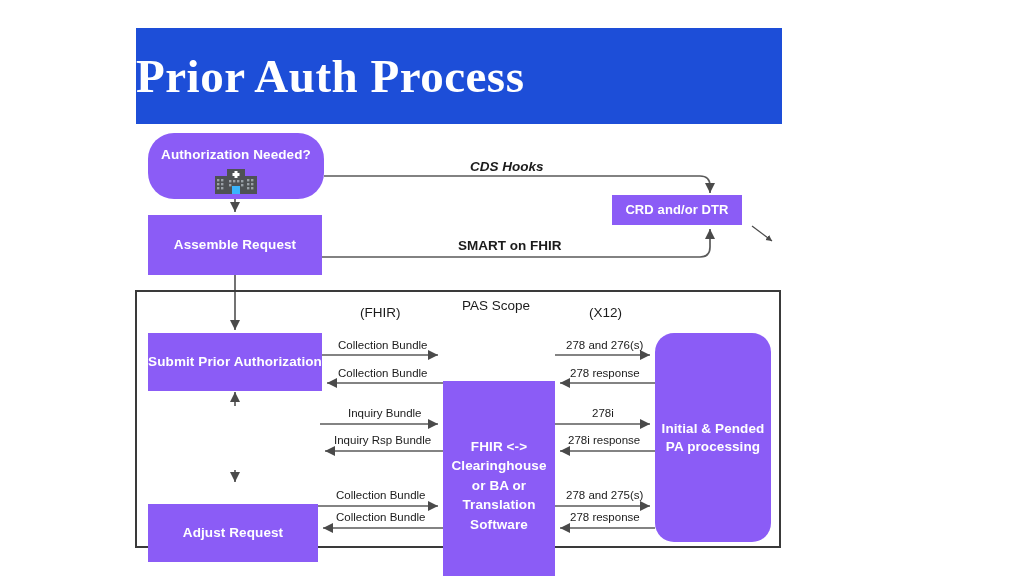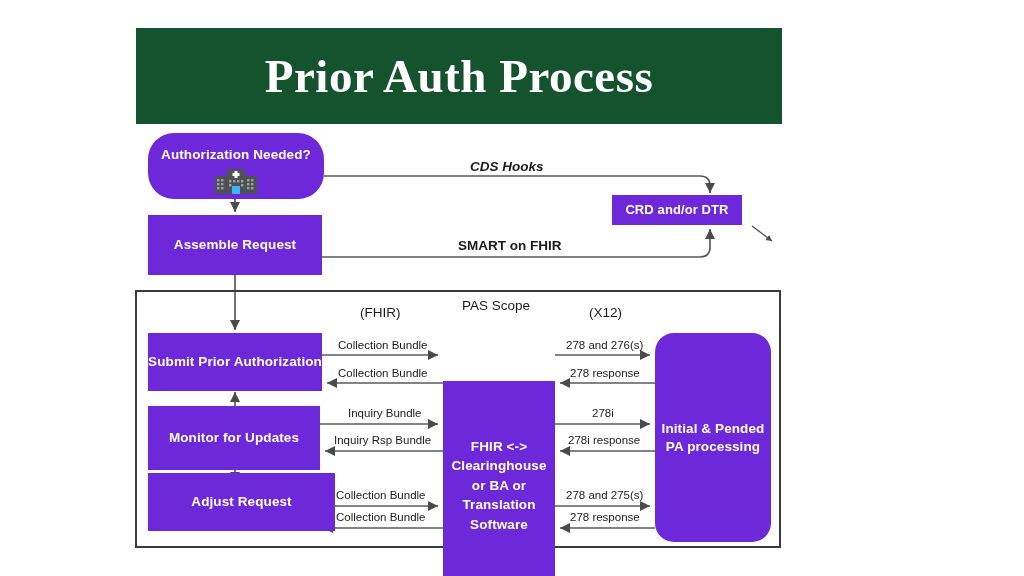--- a/index.html
+++ b/index.html
@@ -7,47 +7,47 @@
     width:1024px;height:576px;
     background:#ffffff;
     font-family:"Liberation Sans", sans-serif;
     overflow:hidden;
   }
   #stage{position:relative;width:1024px;height:576px;}
 
   
   .title-bar{
     position:absolute;left:136px;top:28px;width:646px;height:96px;
-    background:#14532d;
-    display:flex;align-items:center;justify-content:center;
+    background:#1d4ed8;
+    display:flex;align-items:center;justify-content:flex-start;
   }
   .title-text{
     font-family:"Liberation Serif", serif;
     color:#ffffff;font-size:47px;font-weight:700;letter-spacing:.5px;
     white-space:nowrap;
   }
 
   
   .node{
-    position:absolute;background:#6d28d9;color:#ffffff;
+    position:absolute;background:#8b5cf6;color:#ffffff;
     font-size:13.5px;font-weight:700;letter-spacing:.1px;
     display:flex;align-items:center;justify-content:center;text-align:center;
     line-height:1.32;
   }
   .node.round{border-radius:26px;}
   .node.center-node{font-size:13.5px;line-height:1.45;}
 
   #auth-needed{left:148px;top:133px;width:176px;height:66px;
       align-items:flex-start;padding-top:13px;box-sizing:border-box;}
   #assemble{left:148px;top:215px;width:174px;height:60px;}
   #crd{left:612px;top:195px;width:130px;height:30px;font-size:13px;}
 
   #submit-pa{left:148px;top:333px;width:174px;height:58px;text-align:center;}
   #monitor{left:148px;top:406px;width:172px;height:64px;}
-  #adjust{left:148px;top:473px;width:187px;height:58px;}
+  #adjust{left:148px;top:504px;width:170px;height:58px;}
   #translation{left:443px;top:333px;width:112px;height:209px;margin-top:48px;}
   #pa-processing{left:655px;top:333px;width:116px;height:209px;border-radius:19px;}
 
   
   .hospital{position:absolute;left:calc(50% - 23px);top:33px;width:46px;height:30px;}
 
   
   .scope-frame{
     position:absolute;left:135px;top:290px;width:646px;height:258px;
     border:2px solid #3a3a3a;box-sizing:border-box;background:transparent;
@@ -159,23 +159,20 @@
   </div>
 
   <div class="node" id="crd">
     <span>CRD and/or DTR</span>
   </div>
 
   <div class="node" id="submit-pa">
     <span>Submit Prior Authorization</span>
   </div>
 
-  <div class="node" id="monitor">
-    <span>Monitor for Updates</span>
-  </div>
 
   <div class="node" id="adjust">
     <span>Adjust Request</span>
   </div>
 
   <div class="node center-node" id="translation">
     <span>FHIR &lt;-&gt; Clearinghouse or BA or Translation Software</span>
   </div>
 
   <div class="node" id="pa-processing">

